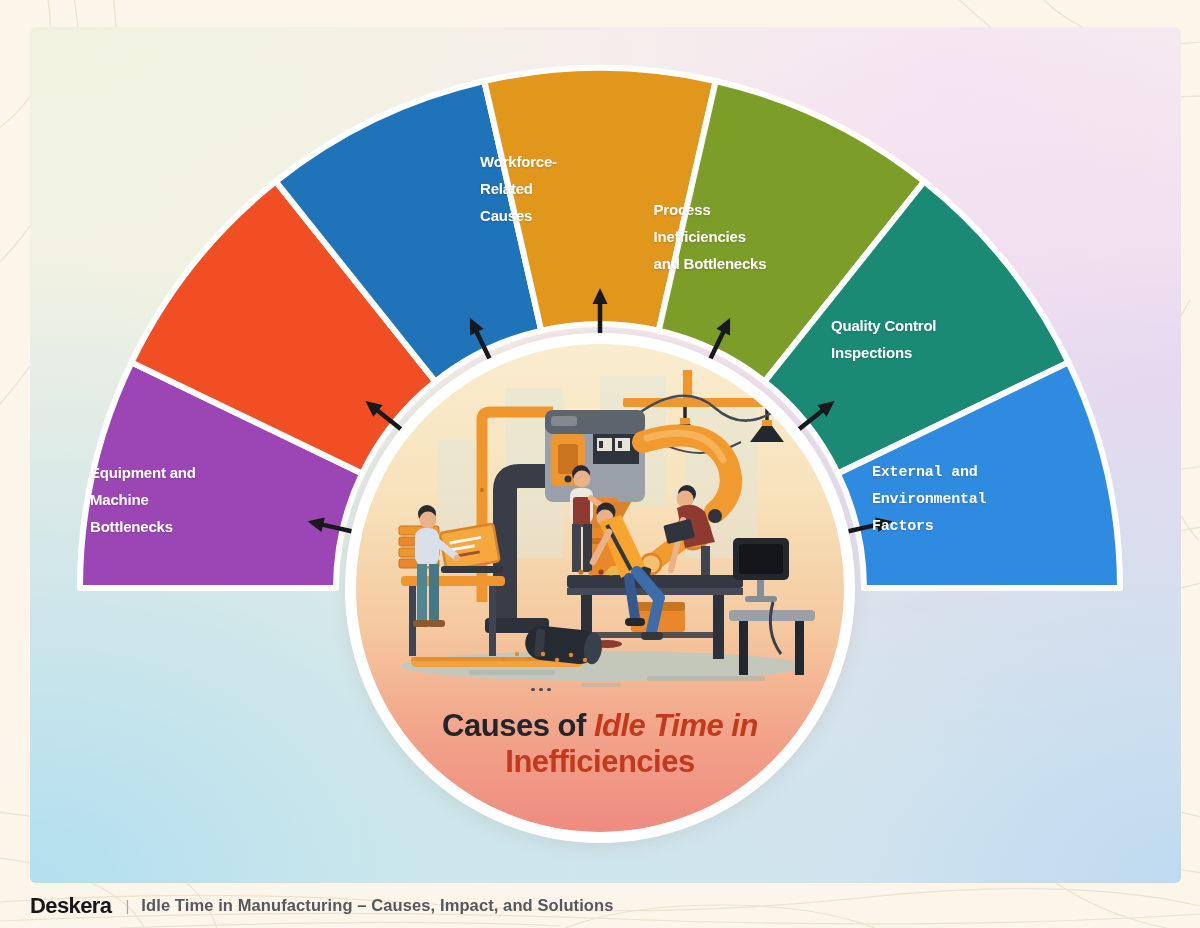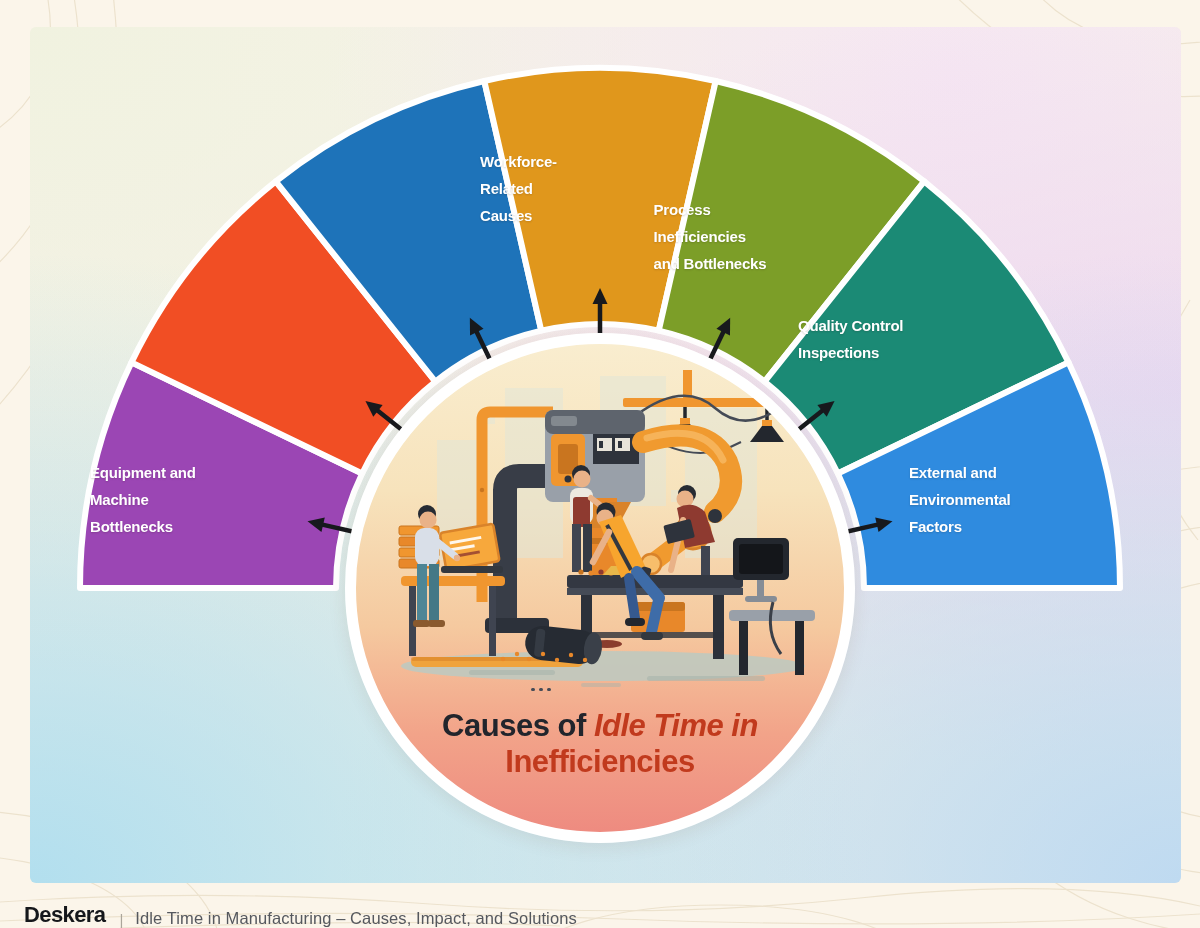--- a/index.html
+++ b/index.html
@@ -26,24 +26,24 @@
 
   .center-circle{position:absolute;left:345px;top:333px;width:488px;height:488px;border-radius:50%;
     border:11px solid #FFFFFF;box-sizing:content-box;overflow:hidden;
     background:linear-gradient(180deg,#F9EDCF 0%,#F7E3BC 30%,#F5C99F 58%,#F2A389 80%,#EE8B80 100%);
     box-shadow:0 4px 18px rgba(120,70,40,.10);}
   .factory{position:absolute;left:29px;top:26px;}
   .center-title{position:absolute;left:0;top:364px;width:488px;text-align:center;
     font-weight:800;font-size:31px;line-height:36px;letter-spacing:-0.5px;}
   .t-line{white-space:pre-wrap;}
 
-  .footer{position:absolute;left:24px;top:883px;height:45px;width:1140px;display:flex;align-items:flex-end;}
+  .footer{position:absolute;left:30px;top:883px;height:45px;width:1140px;display:flex;align-items:center;}
   .brand{font-size:22px;font-weight:800;color:#15171B;letter-spacing:-0.6px;}
   .sep{color:#ABA69B;font-size:15px;margin:0 12px 0 14px;font-weight:400;}
-  .tagline{font-size:16.5px;color:#55585E;font-weight:400;letter-spacing:0.1px;}
+  .tagline{font-size:16.5px;color:#55585E;font-weight:700;letter-spacing:0.1px;}
 </style>
 </head>
 <body>
 
 <div class="page">
 
   <svg class="contours" viewBox="0 0 1200 928">
     <g fill="none" stroke="#EADFC9" stroke-width="1.2" opacity="0.85">
       <path d="M-20,140 Q70,90 45,-15"></path>
       <path d="M-20,280 Q110,170 70,-25"></path>
@@ -92,23 +92,23 @@
   <div id="seg-labels" class="overlay">
       <div class="seg-label" style="left: 210.029px; top: 498.992px;">Equipment and
 Machine
 Bottlenecks</div>
       <div class="seg-label" style="left: 600px; top: 188px;">Workforce-
 Related
 Causes</div>
       <div class="seg-label" style="left: 773.553px; top: 227.612px; margin-top: 8px;">Process
 Inefficiencies
 and Bottlenecks</div>
-      <div class="seg-label" style="left: 918px; top: 338.604px;">Quality Control
+      <div class="seg-label" style="left: 951px; top: 338.604px;">Quality Control
 Inspections</div>
-      <div class="seg-label" style="left: 1029px; top: 498.992px;">External and
+      <div class="seg-label" style="left: 992px; top: 498.992px; font-family: Liberation Mono, monospace;">External and
 Environmental
 Factors</div>
     </div>
 
   <div class="center-circle">
 
     <svg class="factory" width="430" height="330" viewBox="0 0 430 330">
 
       <g fill="#E2E6D8" opacity="0.55">
         <rect x="120" y="18" width="58" height="170"></rect>

